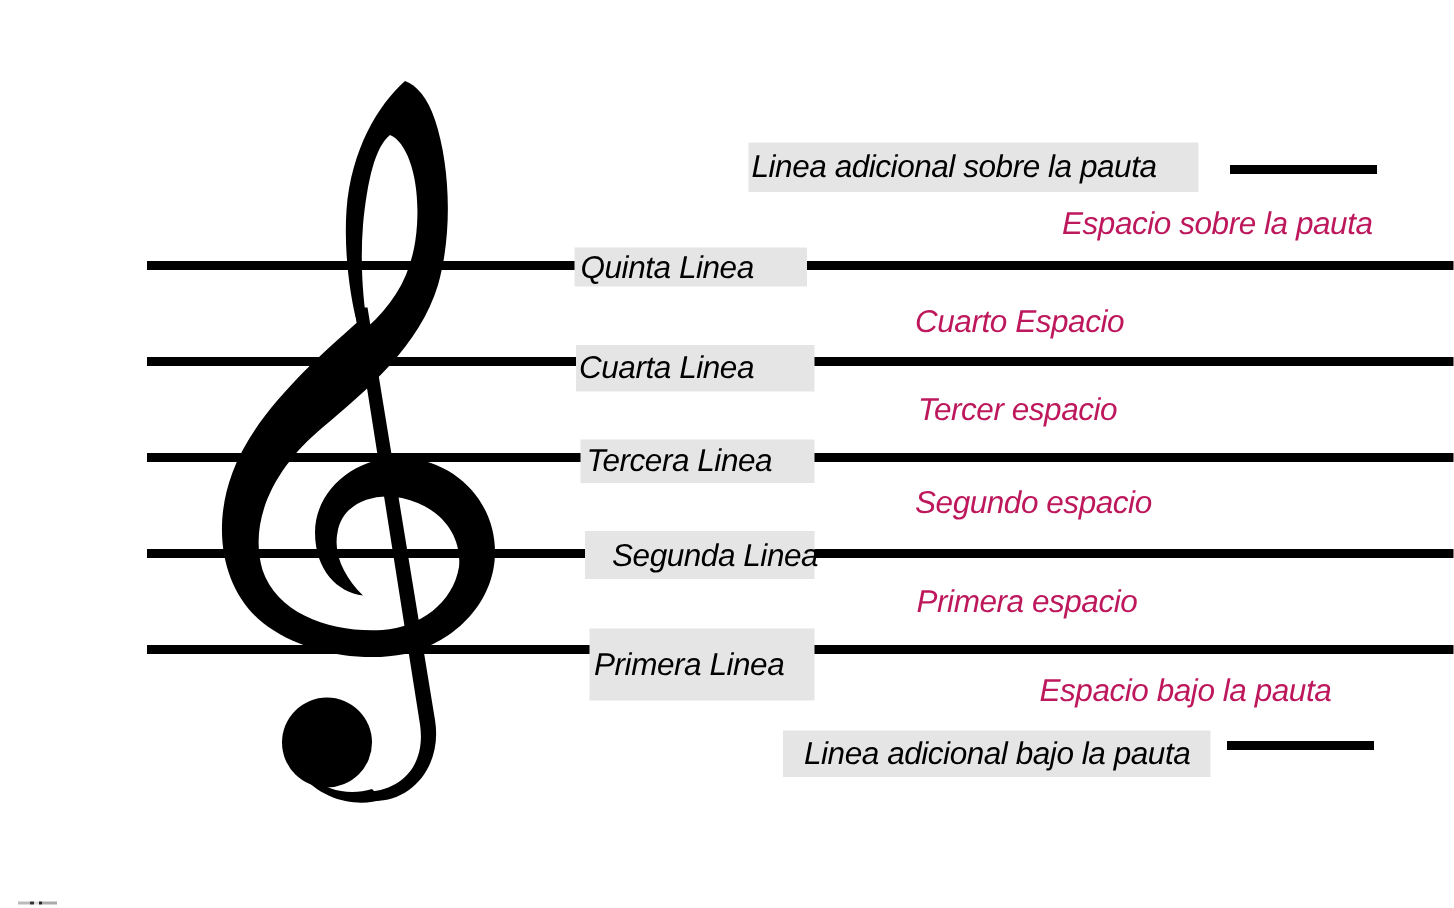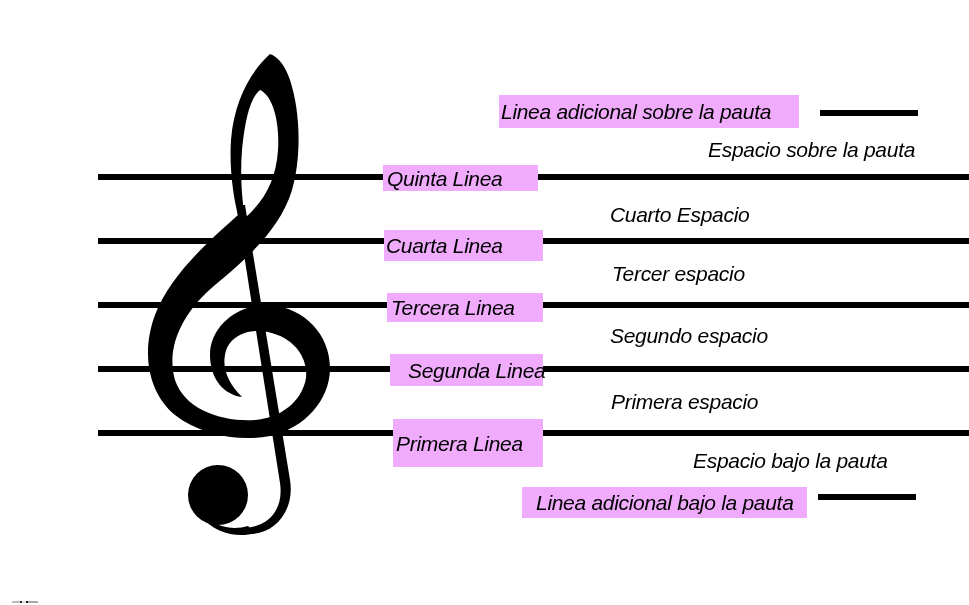--- a/index.html
+++ b/index.html
@@ -1,23 +1,23 @@
 <!DOCTYPE html>
 <html><head>
 <meta charset="utf-8">
 <style>
   html, body { margin: 0; padding: 0; background: #ffffff; }
   body { width: 969px; height: 605px; position: relative; overflow: hidden;
          font-family: "Liberation Sans", sans-serif; }
   .staff-line { position: absolute; left: 98px; width: 871px; height: 6px; background: #000; }
   .ledger-line { position: absolute; height: 6px; background: #000; }
-  .label { position: absolute; background: #f0abfc; color: #000; font-style: italic;
+  .label { position: absolute; background: #e5e5e5; color: #000; font-style: italic;
            font-size: 21px; line-height: 1; box-sizing: border-box; padding-left: 4px;
            display: flex; align-items: center; white-space: nowrap; letter-spacing: -0.3px; }
-  .space-label { position: absolute; color: #000000; font-style: italic; font-size: 21px;
+  .space-label { position: absolute; color: #be185d; font-style: italic; font-size: 21px;
                  line-height: 1; white-space: nowrap; letter-spacing: -0.3px; }
   .clef { position: absolute; left: 130px; top: 40px; width: 220px; height: 500px; }
   .corner-mark { position: absolute; left: 12px; top: 601px; width: 26px; height: 2px;
                  background: linear-gradient(90deg,#bbb 0 30%, #333 30% 40%, #ddd 40% 55%, #222 55% 62%, #aaa 62% 100%); }
 </style>
 </head>
 <body>
 
 <div class="staff-line" style="top:174px;"></div>
 <div class="staff-line" style="top:238px;"></div>

